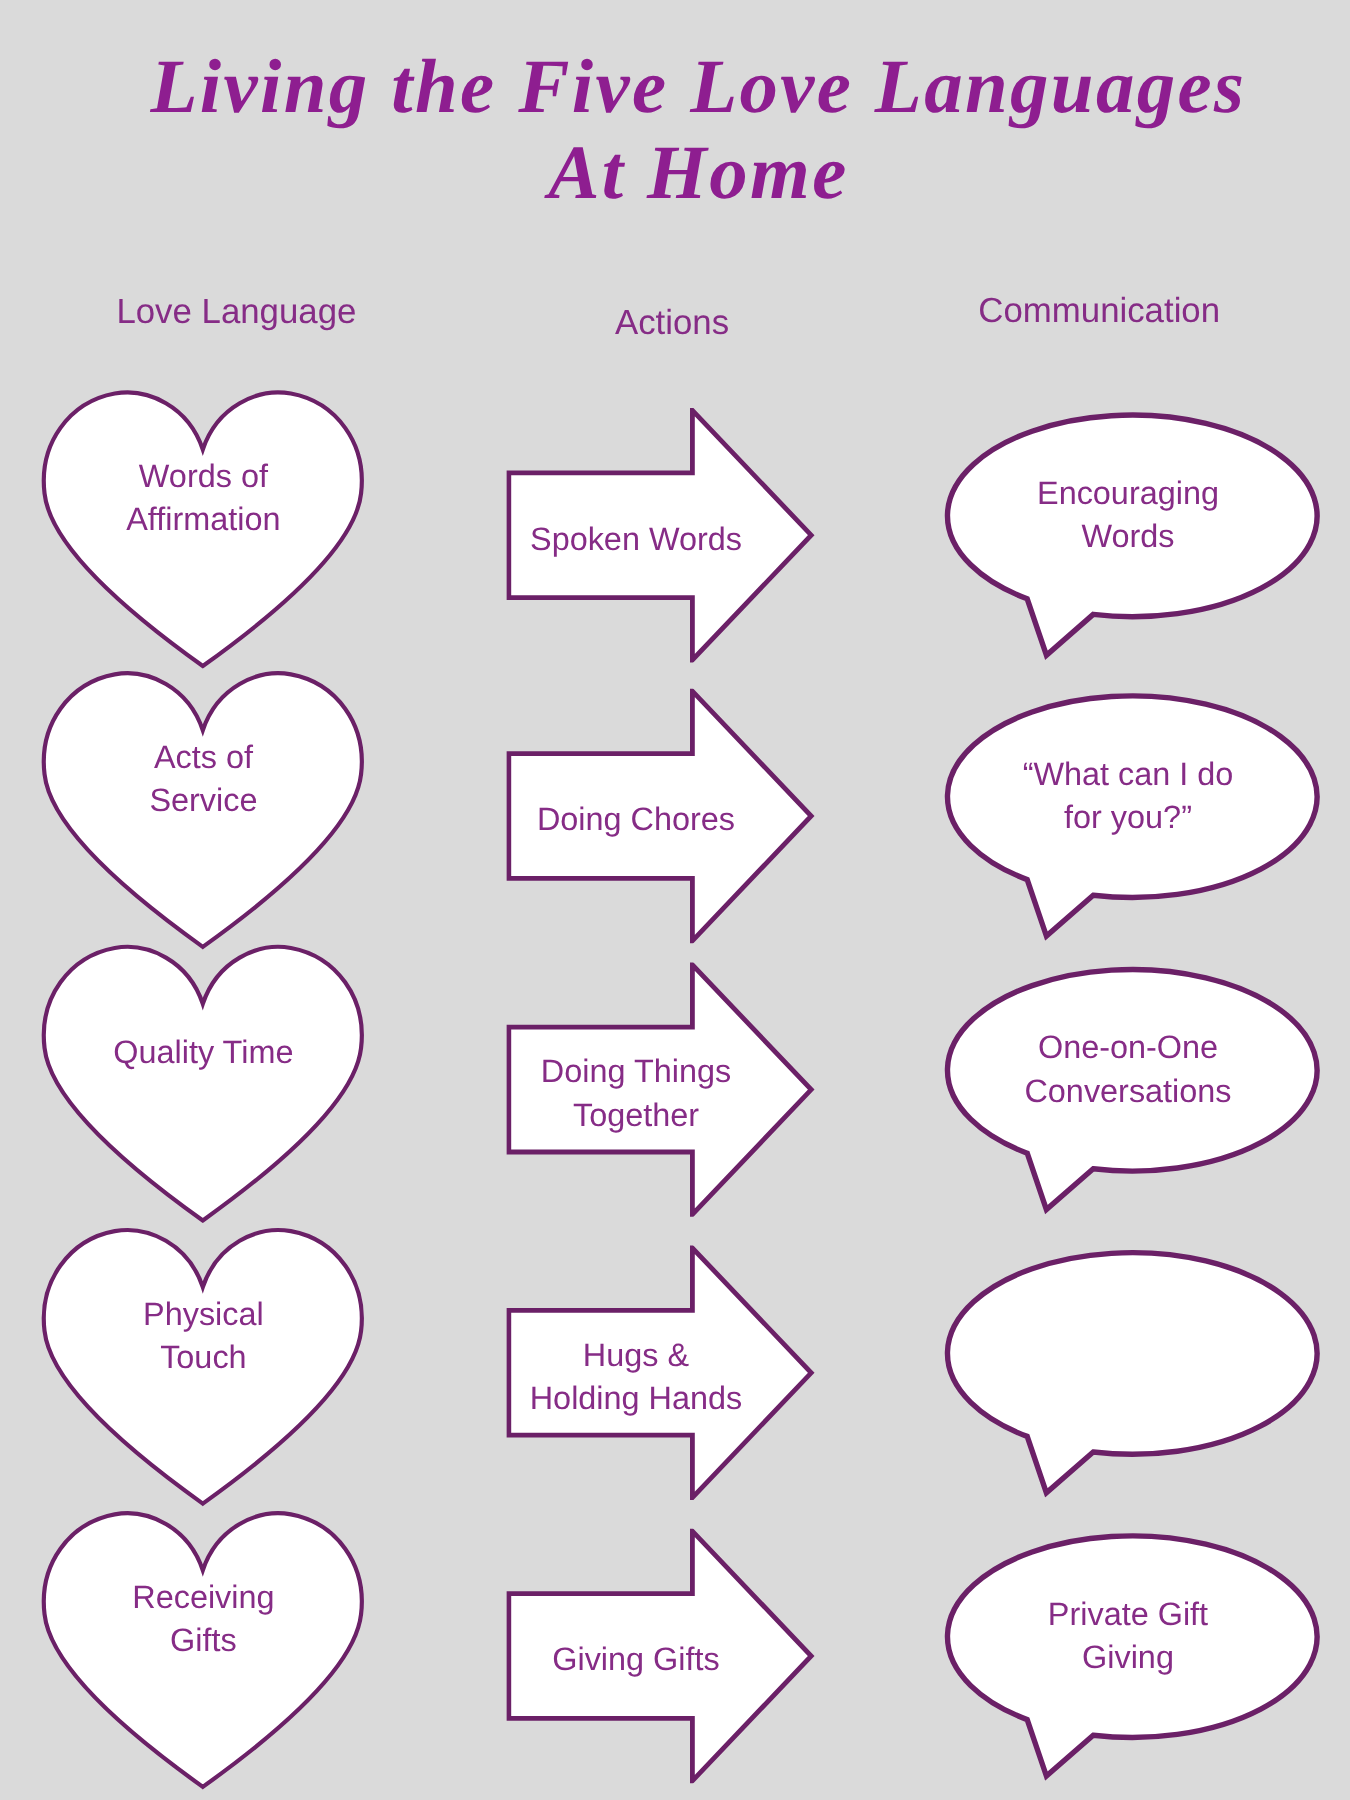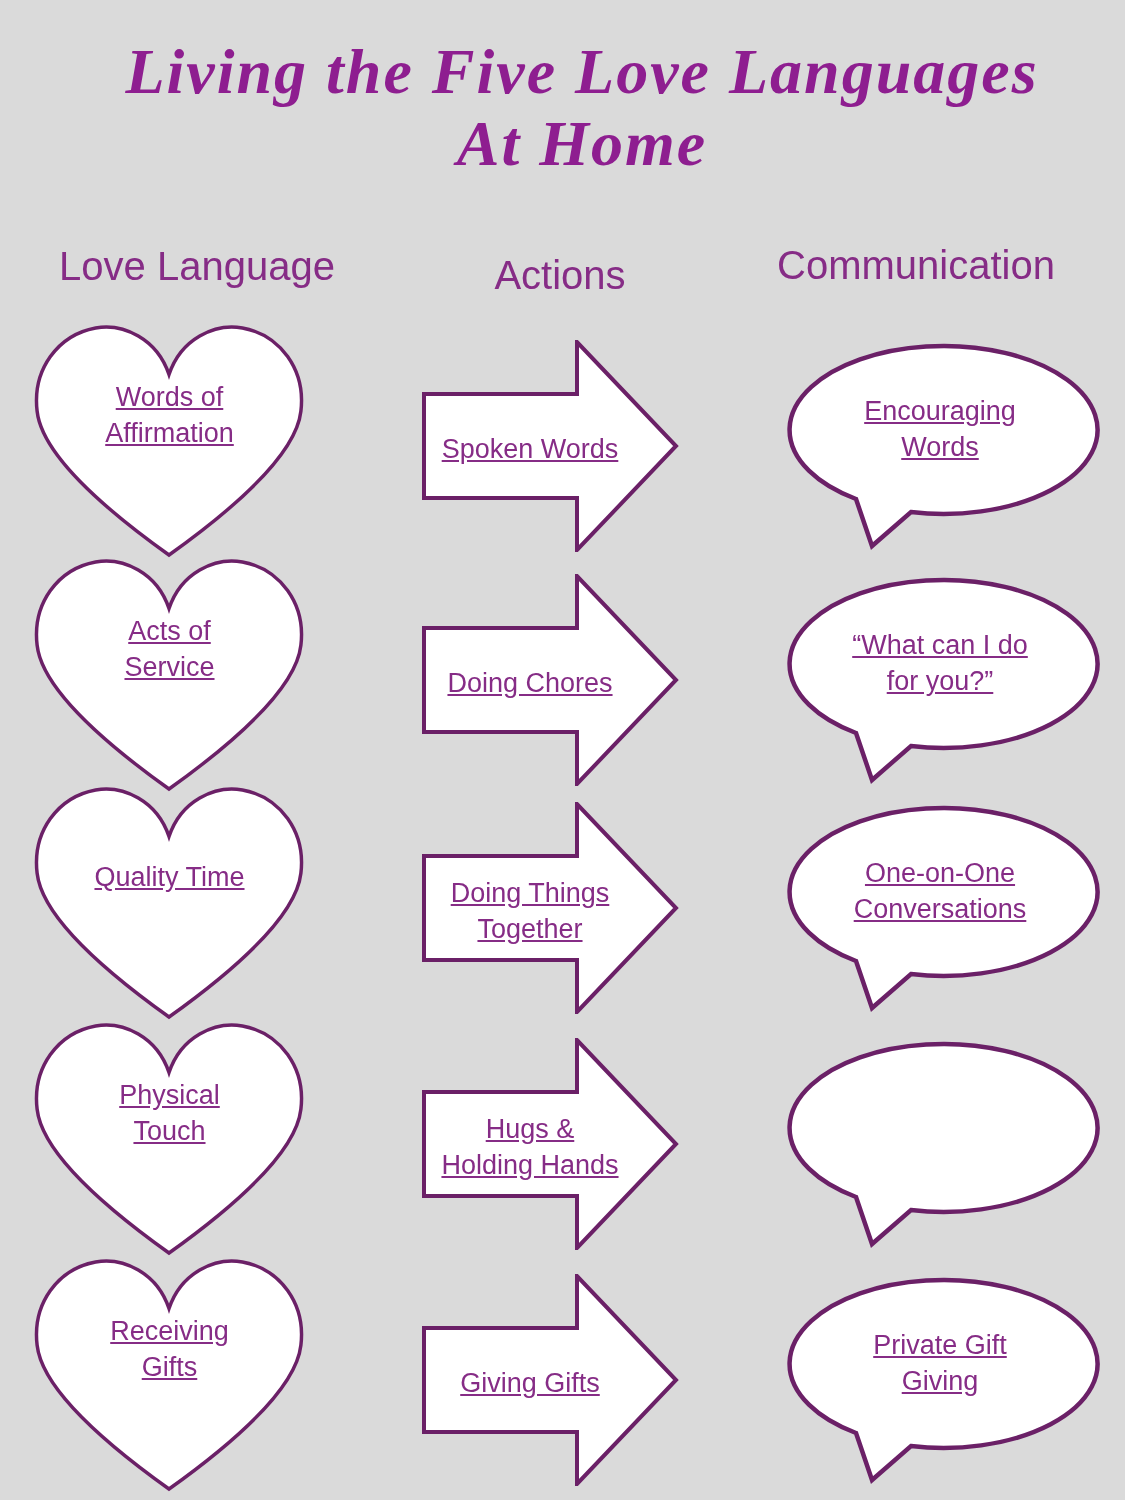--- a/index.html
+++ b/index.html
@@ -15,40 +15,39 @@
     text-align:center;
     font-family:"Liberation Serif", serif;
     font-style:italic; font-weight:bold;
     font-size:64px; line-height:1.12;
     letter-spacing:2px;
     color:var(--title,#8e1e90);
     white-space:pre-line;
   }
   .col-header {
     position:absolute; transform:translateX(-50%);
-    font-size:40px; color:var(--text,#862c86);
+    font-size:29px; color:var(--text,#862c86);
     white-space:nowrap;
   }
   .row { position:absolute; left:0; width:1125px; height:245px; }
   .shape { position:absolute; }
   .shape .outline {
     fill:#ffffff;
     stroke:var(--outline,#6b2067);
   }
   .heart  { left:22px;  top:-4px; width:295px; height:236px; }
   .arrow  { left:422px; top:13px; width:258px; height:212px; }
   .bubble { left:780px; top:15px; width:320px; height:208px; }
   .shape-label {
     position:absolute;
     display:flex; align-items:center; justify-content:center;
     text-align:center;
     color:var(--text,#862c86);
     font-size:27px; line-height:1.33;
     white-space:pre-line;
-    text-decoration:underline;
   }
   .heart-label  { left:22px;  top:24px; width:295px; height:130px; }
   .arrow-label  { left:425px; top:60px; width:210px; height:125px; }
   .bubble-label { left:790px; top:28px; width:300px; height:150px; }
 </style>
 </head>
 <body>
 
 <div class="canvas">
 

